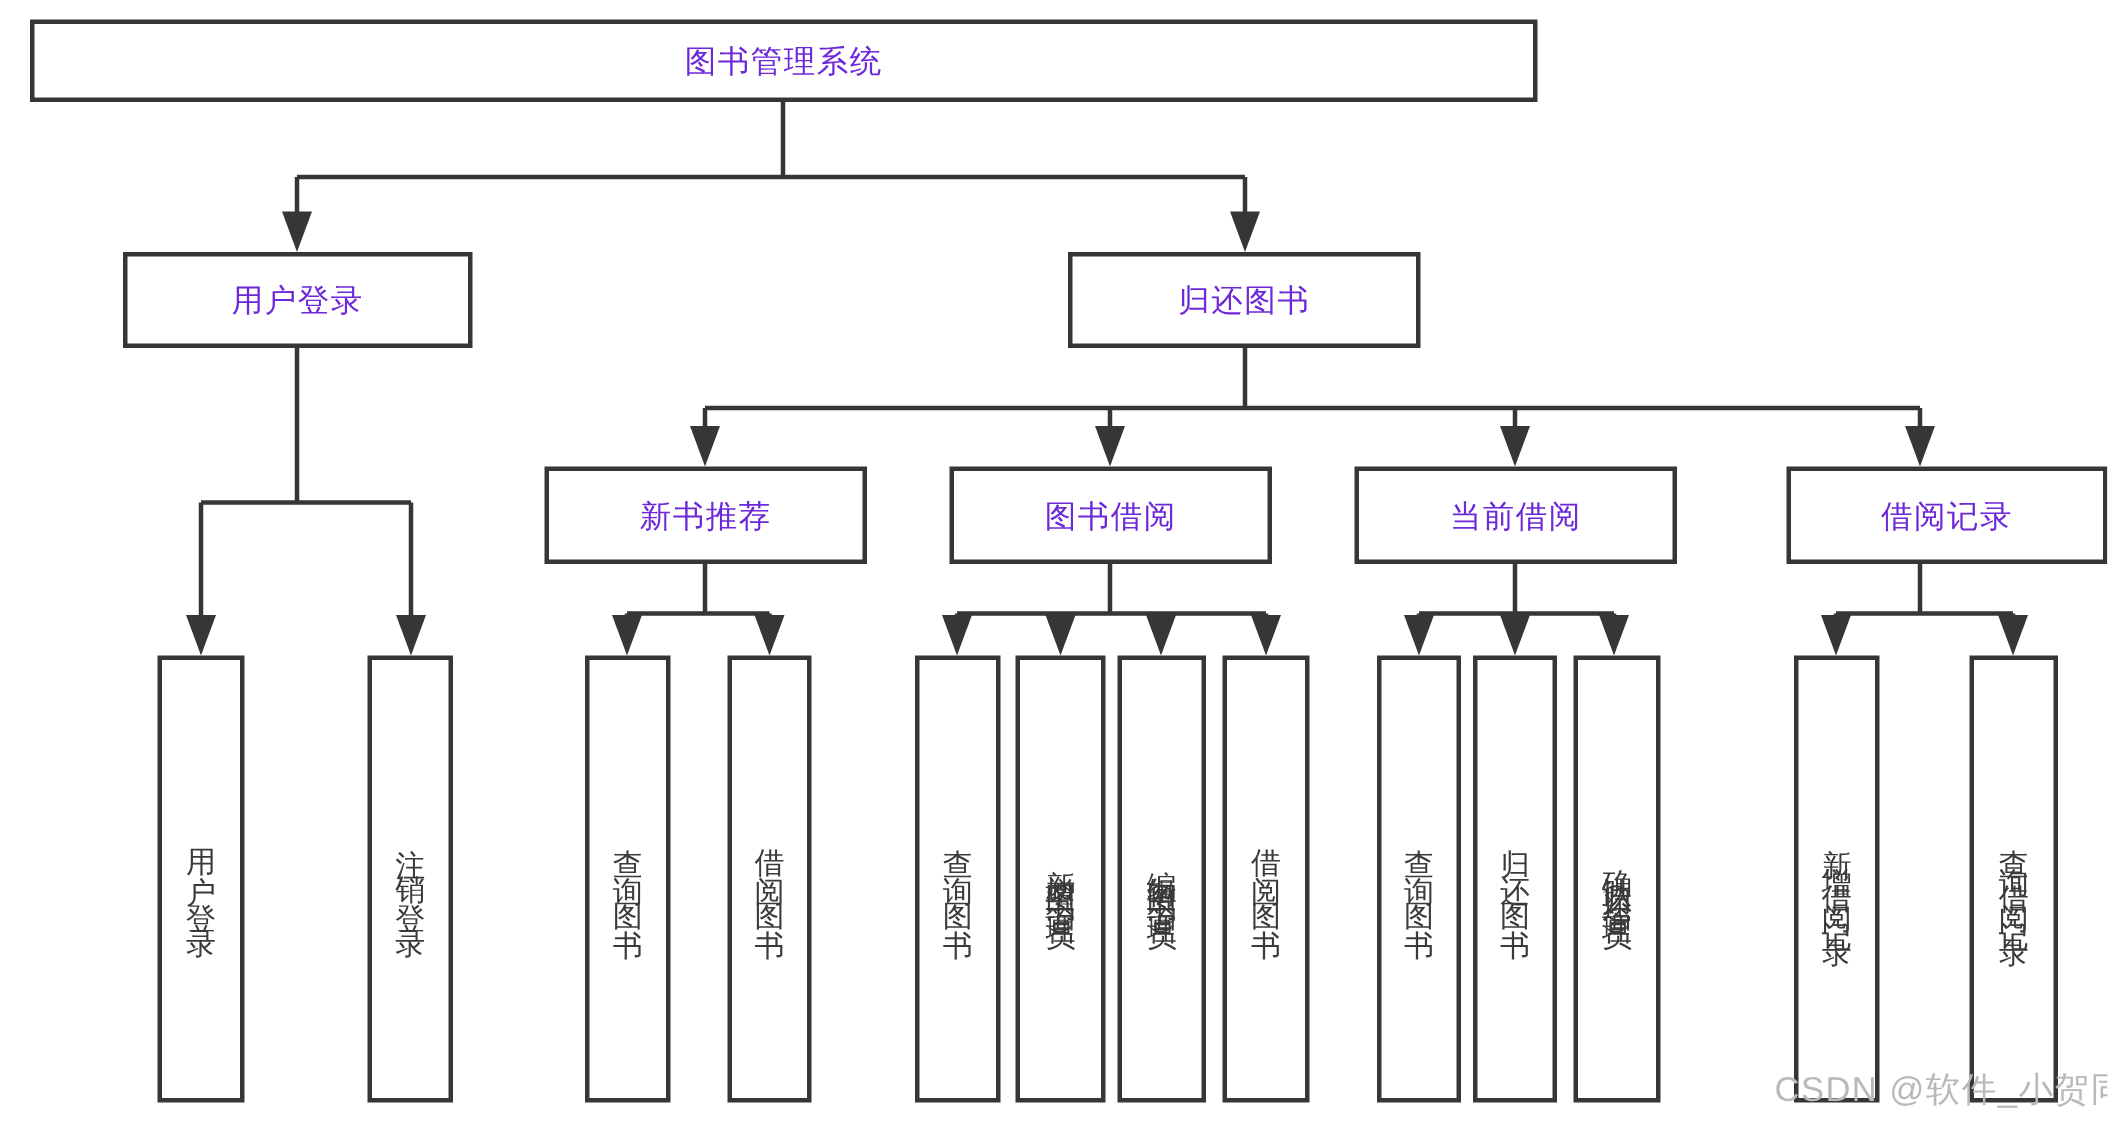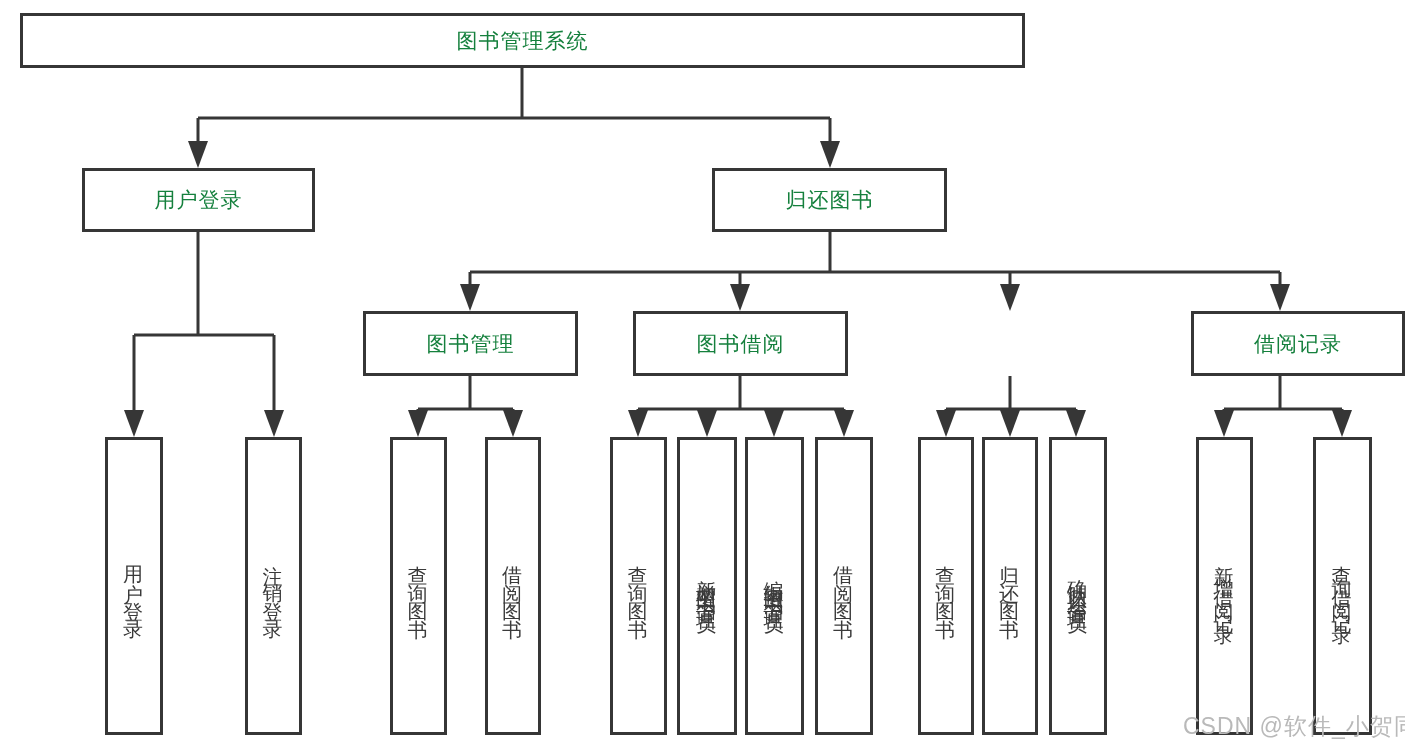--- a/index.html
+++ b/index.html
@@ -17,21 +17,21 @@
     width: 1405px; height: 747px;
   }
   .hbox {
     position: absolute;
     box-sizing: border-box;
     border: 3px solid #363636;
     background: #ffffff;
     display: flex;
     align-items: center;
     justify-content: center;
-    color: #15803d;
+    color: #6d28d9;
     font-size: 21px;
     letter-spacing: 1px;
   }
   .vbox {
     position: absolute;
     top: 437px;
     height: 298px;
     box-sizing: border-box;
     border: 3px solid #363636;
     background: #ffffff;
@@ -100,24 +100,27 @@
   </div>
 
   <div class="hbox" style="left:82px;top:168px;width:233px;height:64px">
     <span>用户登录</span>
   </div>
   <div class="hbox" style="left:712px;top:168px;width:235px;height:64px">
     <span>归还图书</span>
   </div>
 
   <div class="hbox" style="left:363px;top:311px;width:215px;height:65px">
-    <span>图书管理</span>
+    <span>新书推荐</span>
   </div>
   <div class="hbox" style="left:633px;top:311px;width:215px;height:65px">
     <span>图书借阅</span>
+  </div>
+  <div class="hbox" style="left:903px;top:311px;width:215px;height:65px">
+    <span>当前借阅</span>
   </div>
   <div class="hbox" style="left:1191px;top:311px;width:214px;height:65px">
     <span>借阅记录</span>
   </div>
 
   <div class="vbox" style="left:105px;width:58px">
     <span class="vtext ls-4">用户登录</span>
   </div>
   <div class="vbox" style="left:245px;width:57px">
     <span class="vtext ls-4">注销登录</span>

